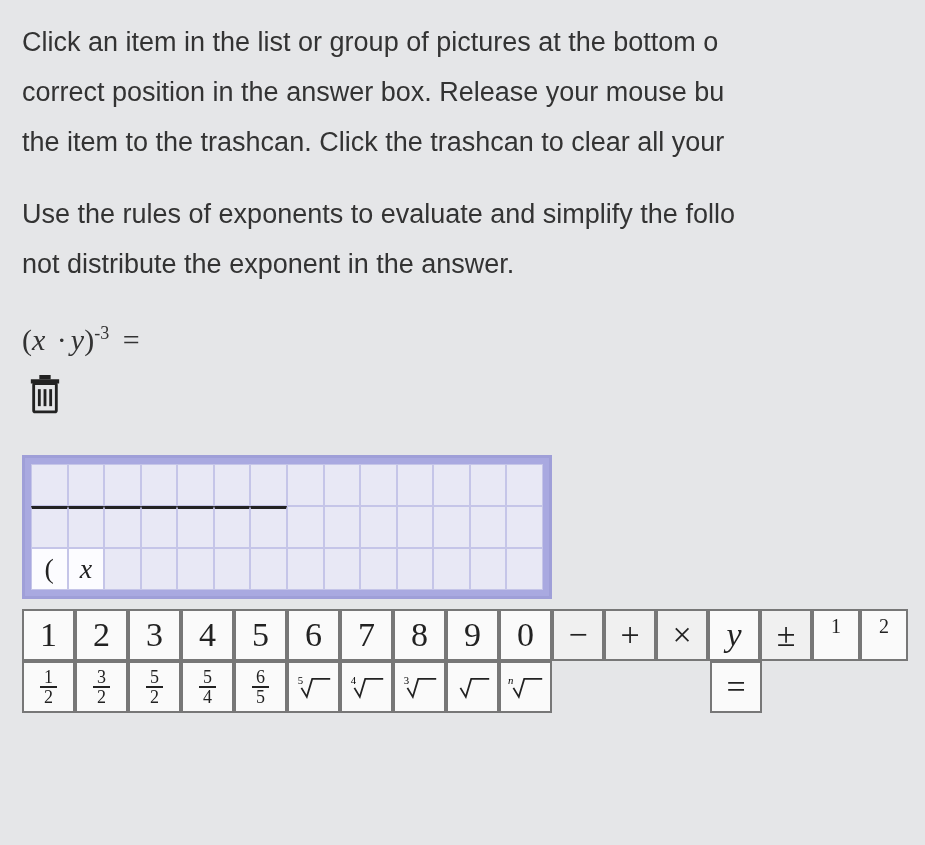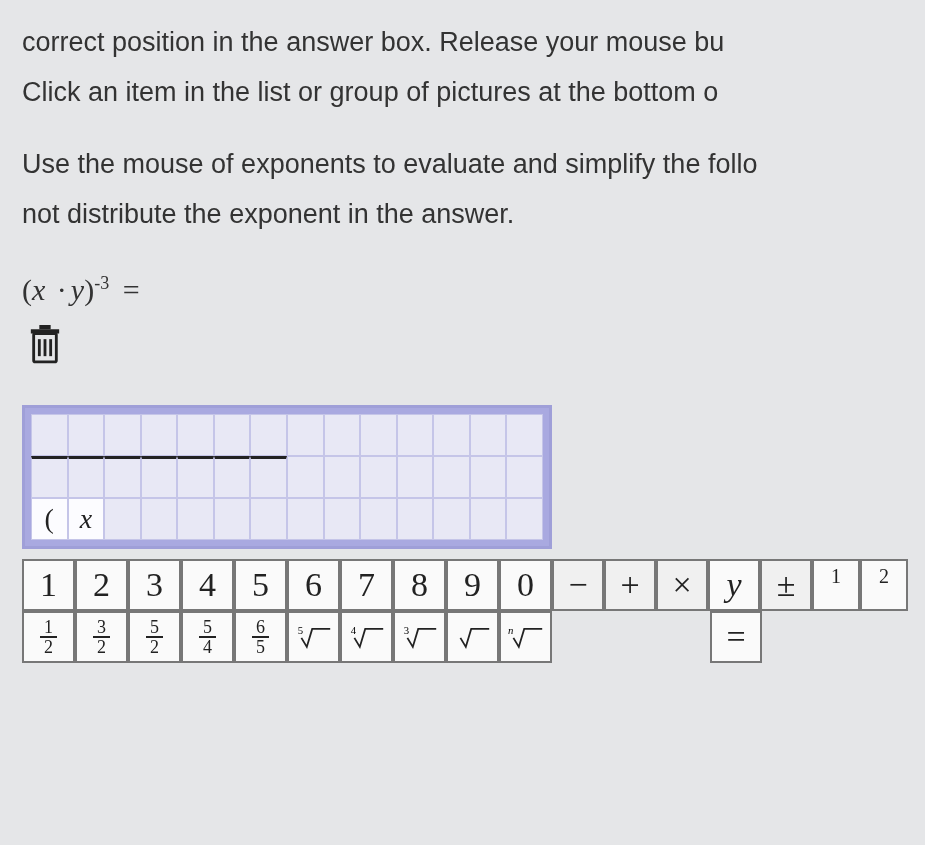--- a/index.html
+++ b/index.html
@@ -92,26 +92,27 @@
   .key.root { width: 53px; font-size: 20px; }
   .key.eq { width: 52px; }
   svg.root-glyph { width: 36px; height: 30px; }
 </style>
 </head>
 <body>
 
 
 
 <div class="instructions">
+  <div>Click an item in the list or group of pictures at the bottom o</div>
   <div>correct position in the answer box. Release your mouse bu</div>
-  <div>Click an item in the list or group of pictures at the bottom o</div>
+  <div>the item to the trashcan. Click the trashcan to clear all your</div>
 </div>
 
 <div class="prompt">
-  <div>Use the mouse of exponents to evaluate and simplify the follo</div>
+  <div>Use the rules of exponents to evaluate and simplify the follo</div>
   <div>not distribute the exponent in the answer.</div>
 </div>
 
 <div class="expression">
   <span class="eq">(</span><span>x</span>
   <span class="eq" style="padding:0 4px;">·</span><span>y</span><span class="eq">)</span><span class="sup">-3</span>
   <span class="eq" style="padding-left:6px;">=</span>
 </div>
 
 <span class="trash">

